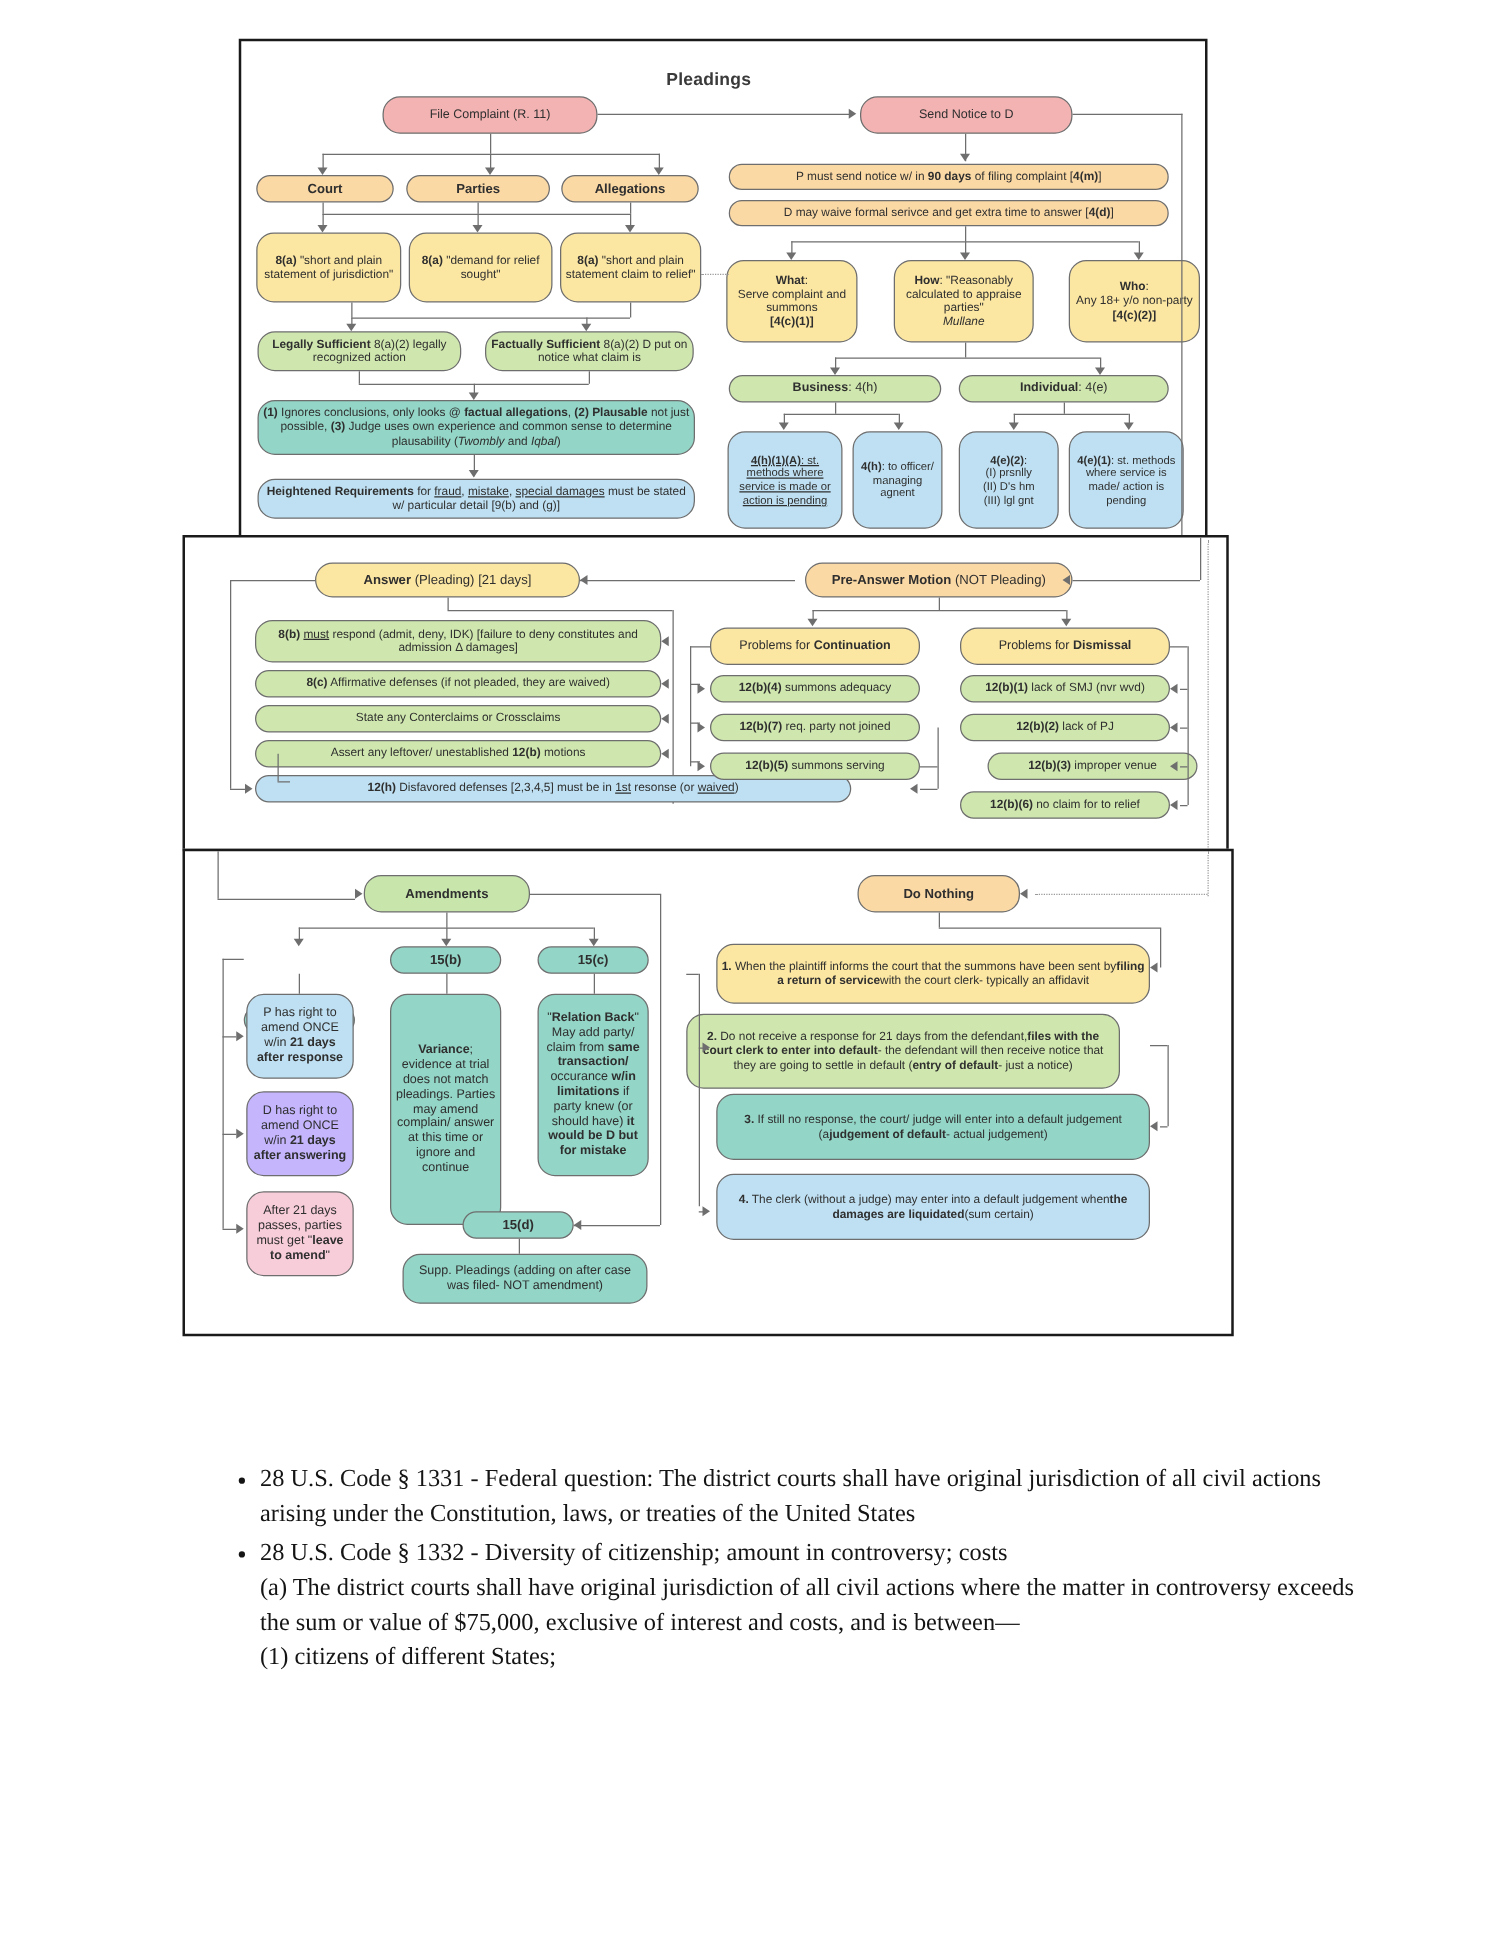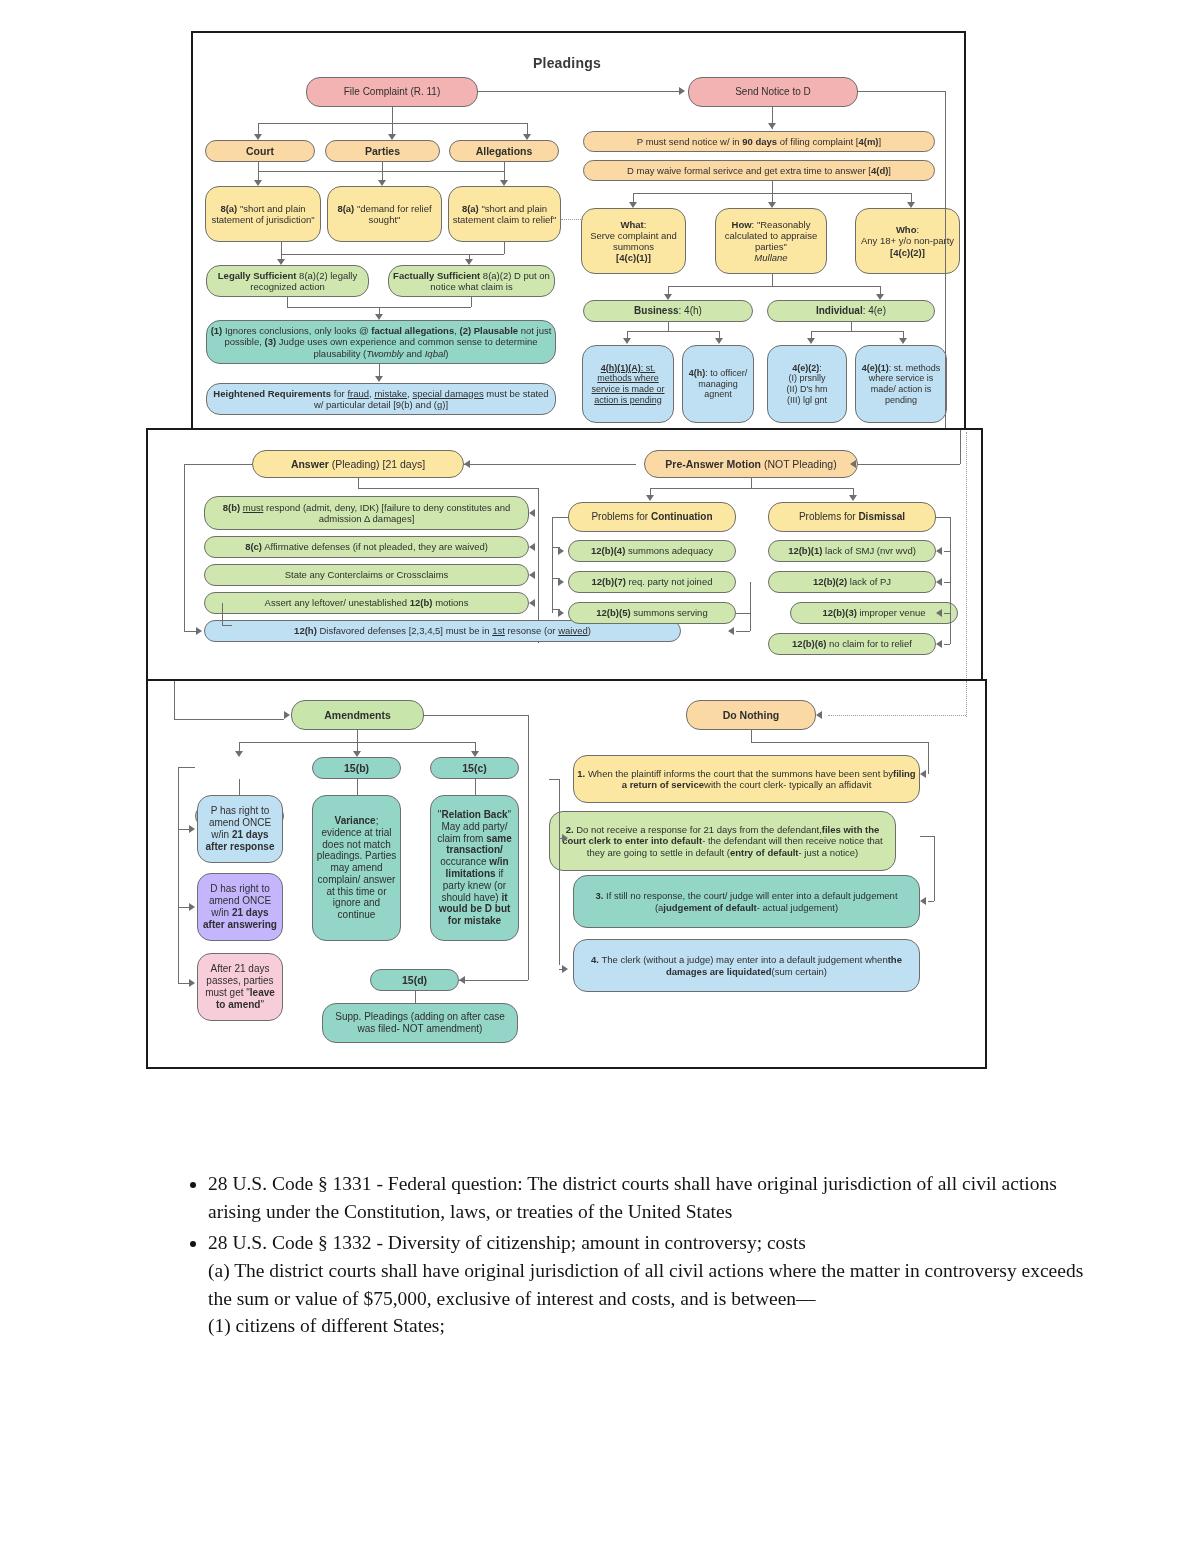--- a/index.html
+++ b/index.html
@@ -385,21 +385,21 @@
   <div class="node blue" style="left:49px; top:114px; width:86px; height:68px; font-size:10px;">
       <span>P has right to amend ONCE w/in <b>21 days after response</b></span>
     </div>
   <div class="node purple" style="left:49px; top:192px; width:86px; height:68px; font-size:10px;">
       <span>D has right to amend ONCE w/in <b>21 days after answering</b></span>
     </div>
   <div class="node rose" style="left:49px; top:272px; width:86px; height:68px; font-size:10px;">
       <span>After 21 days passes, parties must get "<b>leave to amend</b>"</span>
     </div>
 
-  <div class="node teal" style="left:164px; top:114px; width:89px; height:146px; font-size:10px;">
+  <div class="node teal" style="left:164px; top:114px; width:89px; height:185px; font-size:10px;">
       <span><b>Variance</b>; evidence at trial does not match pleadings. Parties may amend complain/ answer at this time or ignore and continue</span>
     </div>
   <div class="node teal" style="left:282px; top:114px; width:89px; height:146px; font-size:10px;">
       <span>"<b>Relation Back</b>" May add party/ claim from <b>same transaction/</b> occurance <b>w/in limitations</b> if party knew (or should have) <b>it would be D but for mistake</b></span>
     </div>
 
   <div class="ln lv" style="left:30px; top:86px; height:216px;"></div>
   <div class="ln lh" style="left:30px; top:86px; width:17px;"></div>
   <div class="ln lh" style="left:30px; top:148px; width:11px;"></div>
   <div class="arrow-r" style="left:41px; top:144px;"></div>

